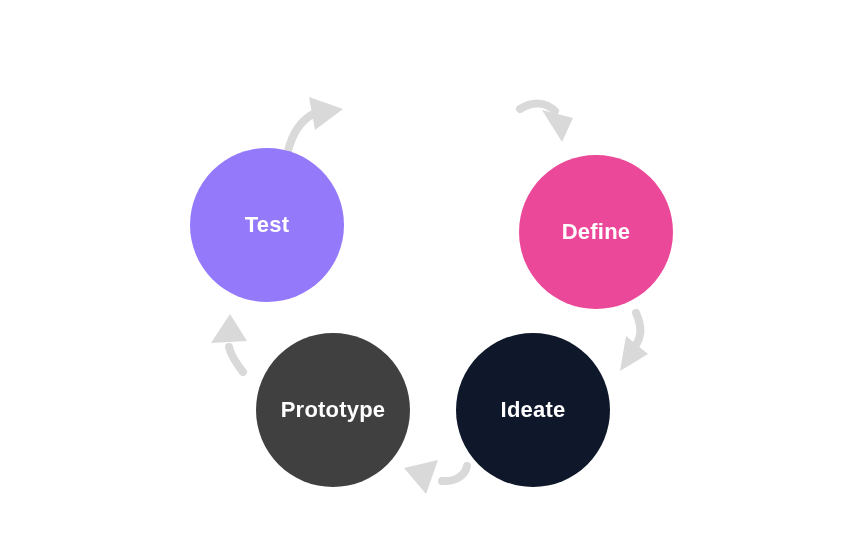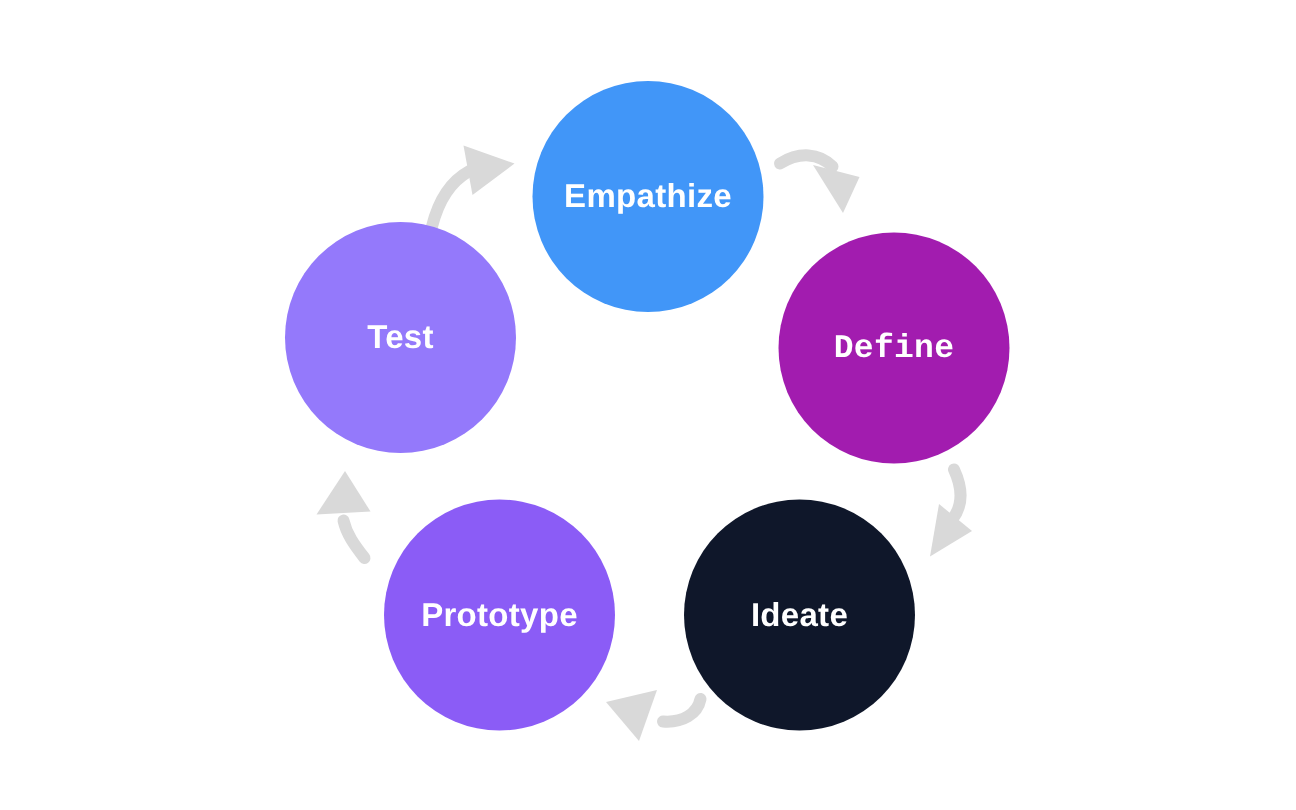--- a/index.html
+++ b/index.html
@@ -78,33 +78,30 @@
       <path class="tail" d="M467 466 C465 476 455 482 442 481"></path>
       <polygon class="head" points="404,468 438,460 426,494"></polygon>
     </g>
 
     <g>
       <path class="tail" d="M243 372 C236 363 231 356 229 347"></path>
       <polygon class="head" points="230,314 211,343 247,341"></polygon>
     </g>
   </svg>
 
-  <div class="node node-empathize" style="background: rgb(65, 150, 248);">
-    <span class="label">Empathize</span>
-  </div>
 
-  <div class="node node-define" style="background: #a21caf; font-family: Liberation Mono, monospace;">
+  <div class="node node-define" style="background: #ec4899;">
     <span class="label">Define</span>
   </div>
 
   <div class="node node-ideate" style="background: #0f172a;">
     <span class="label">Ideate</span>
   </div>
 
-  <div class="node node-prototype" style="background: #8b5cf6;">
+  <div class="node node-prototype" style="background: #404040;">
     <span class="label">Prototype</span>
   </div>
 
   <div class="node node-test" style="background: rgb(148, 121, 251);">
     <span class="label">Test</span>
   </div>
 
 </div>
 
 </body></html>

